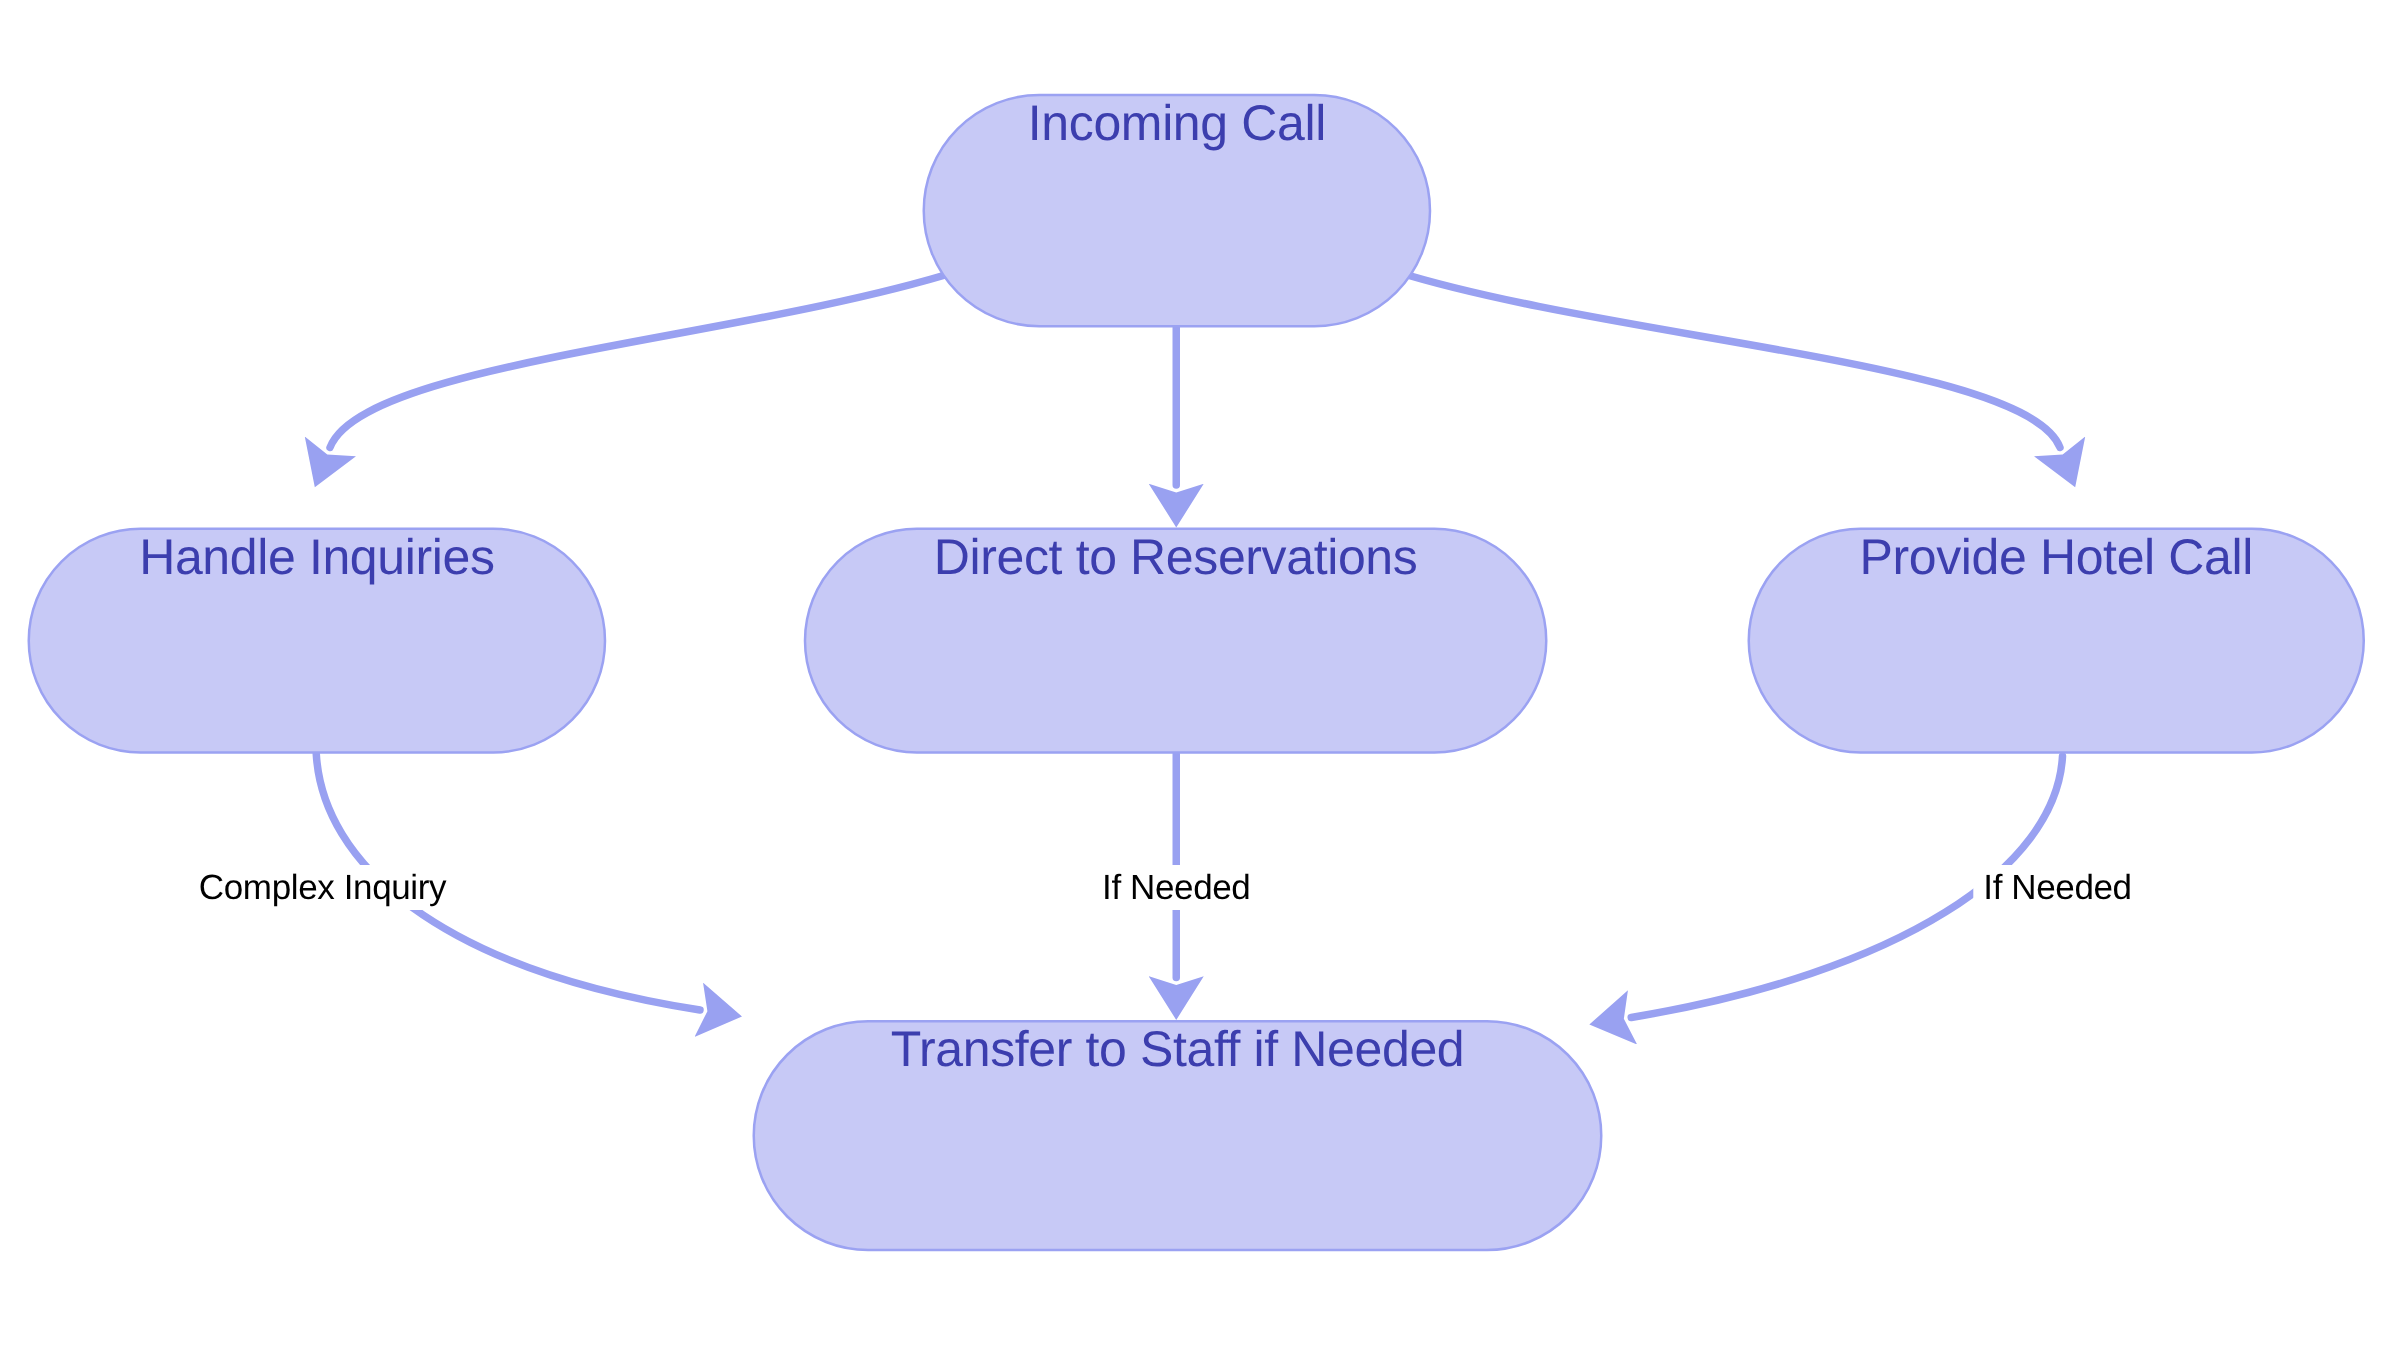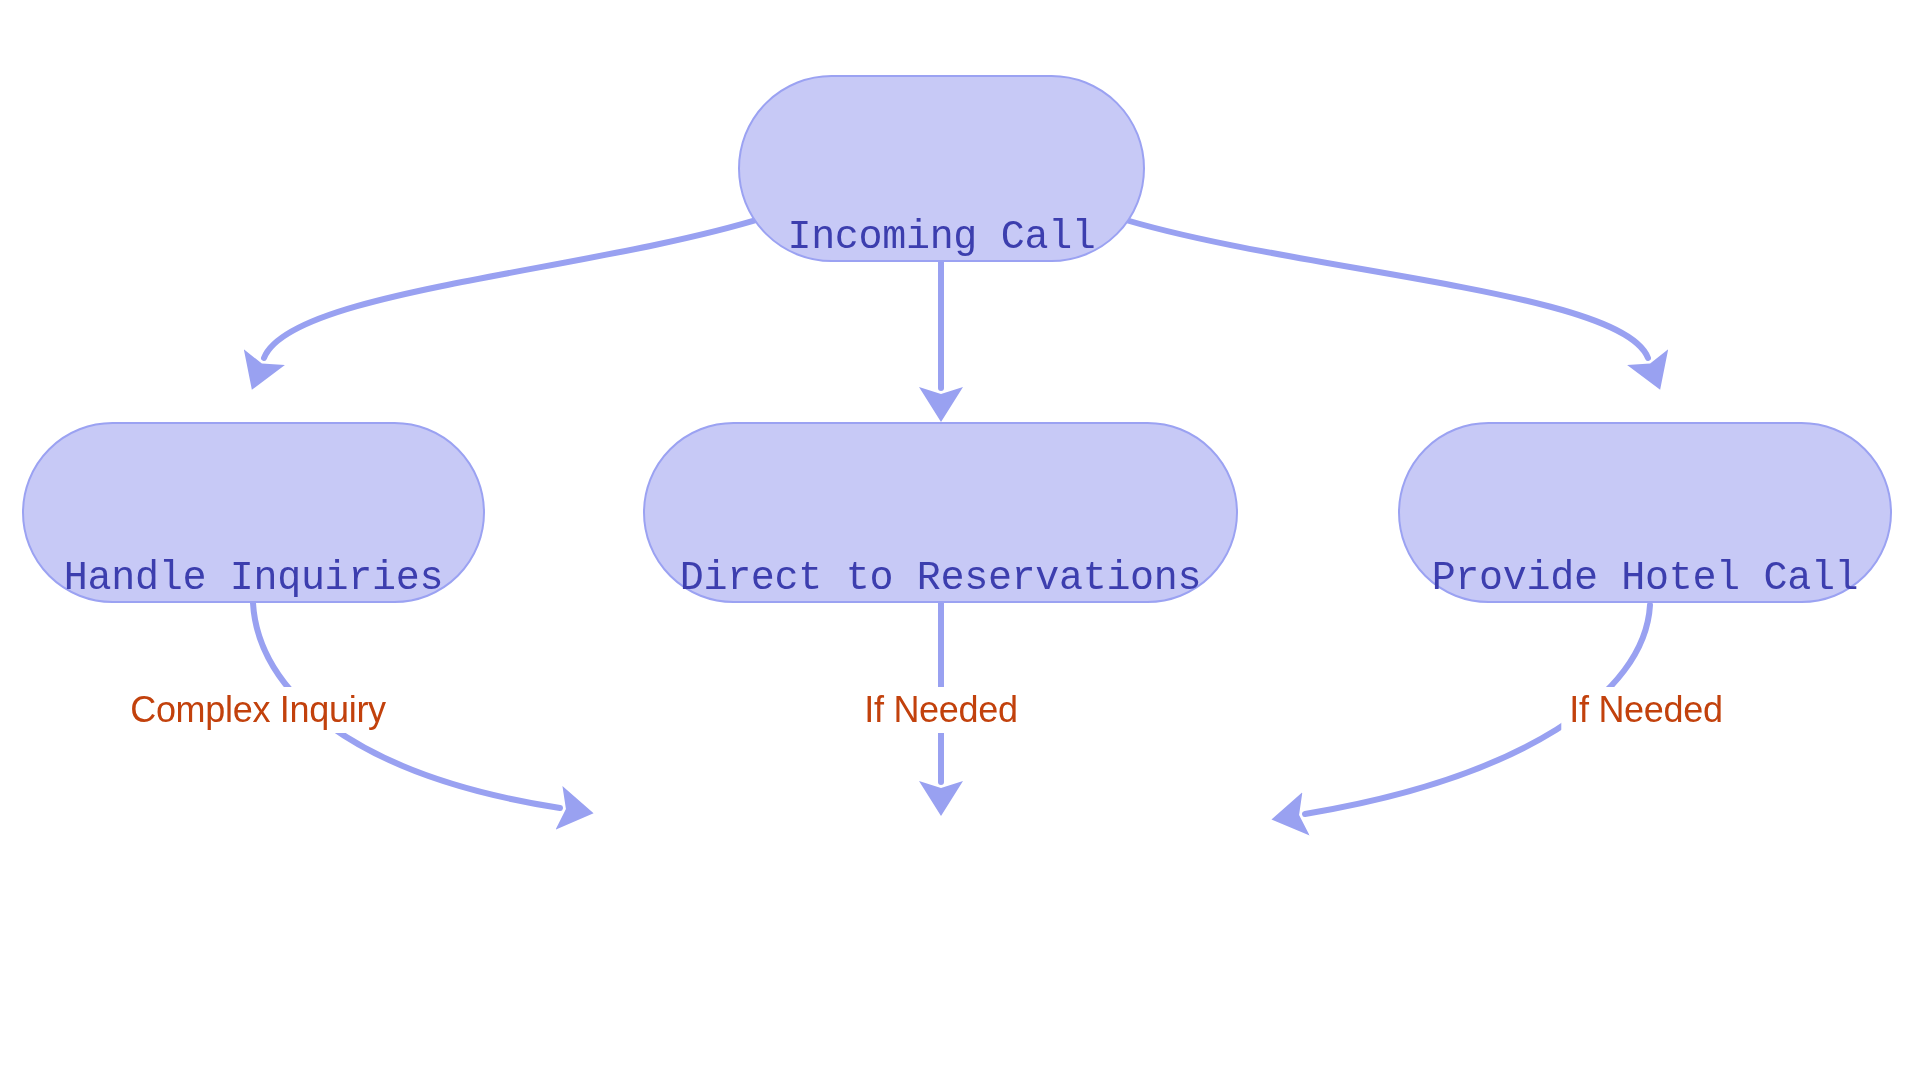--- a/index.html
+++ b/index.html
@@ -25,37 +25,36 @@
   .node {
     position: absolute;
     box-sizing: border-box;
     background: #c7c9f6;
     border: 2.5px solid #9ba2f2;
     border-radius: 95px;
     color: #3c3eae;
     font-size: 40px;
     letter-spacing: -0.3px;
     display: flex;
-    align-items: flex-end;
+    align-items: flex-start;
     justify-content: center;
     text-align: center;
     z-index: 2;
-    font-family: Liberation Mono, monospace;
   }
   .node-incoming  { left: 738px;  top: 75px;  width: 407px; height: 187px; }
   .node-handle    { left: 22px;   top: 422px; width: 463px; height: 181px; }
   .node-direct    { left: 643px;  top: 422px; width: 595px; height: 181px; }
   .node-provide   { left: 1398px; top: 422px; width: 494px; height: 181px; }
   .node-transfer  { left: 602px;  top: 816px; width: 680px; height: 185px; }
   .edge-label {
     position: absolute;
     transform: translate(-50%, -50%);
     background: #ffffff;
-    color: #c2410c;
-    font-size: 36px;
+    color: #000000;
+    font-size: 28px;
     letter-spacing: -0.3px;
     padding: 2px 8px;
     white-space: nowrap;
     z-index: 2;
   }
   .label-complex        { left: 258px;  top: 710px; }
   .label-ifneeded-mid   { left: 941px;  top: 710px; }
   .label-ifneeded-right { left: 1646px; top: 710px; }
 </style>
 </head>
@@ -88,20 +87,23 @@
   </div>
 
   <div class="node node-handle">
     <span>Handle Inquiries</span>
   </div>
 
   <div class="node node-provide">
     <span>Provide Hotel Call</span>
   </div>
 
+  <div class="node node-transfer">
+    <span>Transfer to Staff if Needed</span>
+  </div>
 
   <div class="edge-label label-complex">Complex Inquiry</div>
 
   <div class="edge-label label-ifneeded-mid">If Needed</div>
 
   <div class="edge-label label-ifneeded-right">If Needed</div>
 
 </div>
 
 </body></html>

